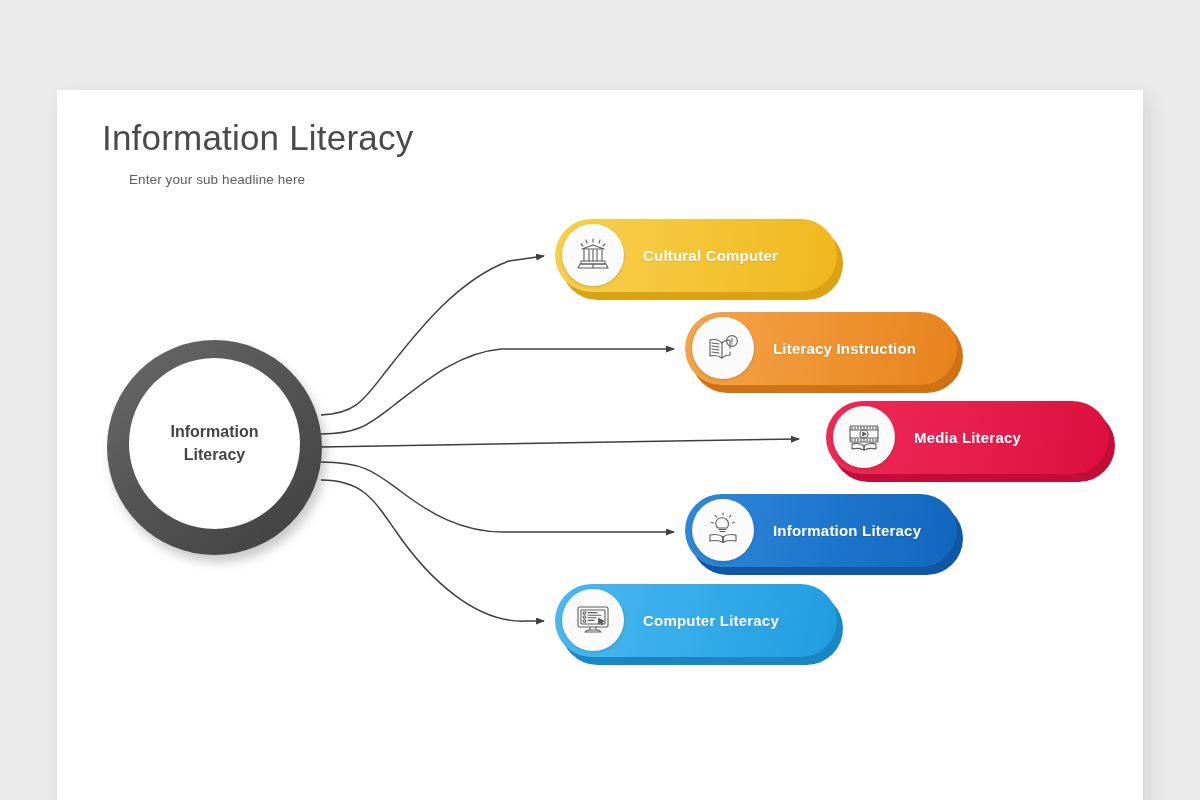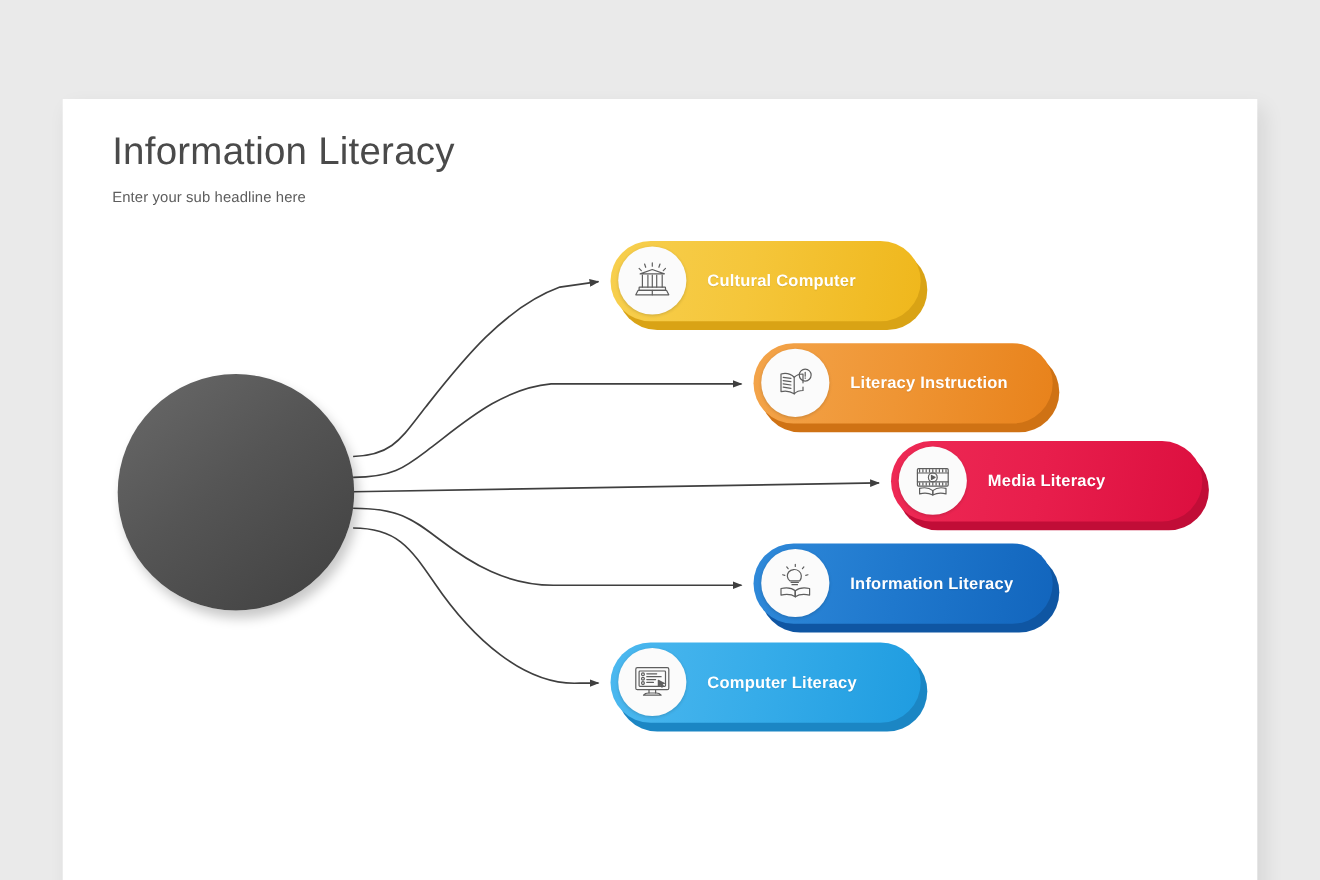--- a/index.html
+++ b/index.html
@@ -44,20 +44,21 @@
     white-space: nowrap;
   }
 
   #page-subtitle {
     margin-top: 14px;
     font-size: 13.5px;
     font-weight: 400;
     color: #5d5d5d;
     letter-spacing: 0.1px;
     white-space: nowrap;
+    margin-left: 27px;
   }
 
   
   #diagram {
     position: absolute;
     left: 0;
     top: 0;
     width: 1086px;
     height: 615px;
   }
@@ -162,21 +163,21 @@
     font-weight: bold;
     color: #ffffff;
     letter-spacing: 0.2px;
     white-space: nowrap;
     text-shadow: 0 1px 1px rgba(0,0,0,0.10);
   }
 
   
   #pill-cultural   { left: 498px; top: 129px; width: 282px; }
   #pill-instruction{ left: 628px; top: 222px; width: 272px; }
-  #pill-media      { left: 753px; top: 311px; width: 283px; text-align: center; }
+  #pill-media      { left: 769px; top: 311px; width: 283px; text-align: center; }
   #pill-traditional{ left: 628px; top: 404px; width: 272px; }
   #pill-computer   { left: 498px; top: 494px; width: 282px; }
 
   
   #pill-cultural .pill-body    { background: linear-gradient(100deg, #f7cf4e 0%, #f5c63a 45%, #efb71c 100%); }
   #pill-cultural .pill-shade   { background: #d9a315; }
 
   #pill-instruction .pill-body { background: linear-gradient(100deg, #f2a košt); }
   #pill-instruction .pill-body { background: linear-gradient(100deg, #f3a44a 0%, #ef9534 48%, #e8821b 100%); }
   #pill-instruction .pill-shade{ background: #cf7214; }
@@ -217,20 +218,24 @@
         <path d="M264,357 L742,349" marker-end="url(#arrowhead)"></path>
 
         <path d="M264,372 C306,372 318,382 342,400 C372,423 404,442 446,442 L617,442" marker-end="url(#arrowhead)"></path>
 
         <path d="M264,390 C304,390 316,408 338,440 C372,490 420,534 470,531 L487,531" marker-end="url(#arrowhead)"></path>
       </g>
     </svg>
 
     <div id="hub-node">
       <div id="hub-ring"></div>
+      <div id="hub-inner">
+        <div id="hub-label">Information
+Literacy</div>
+      </div>
     </div>
 
     <div class="pill" id="pill-cultural">
       <div class="pill-shade"></div>
       <div class="pill-body">
         <div class="pill-icon-badge">
           <svg width="36" height="36" viewBox="0 0 36 36" fill="none" stroke="#5e5e5e" stroke-width="1.1" stroke-linecap="round">
             <path d="M12 6 L11 3 M18 5 L18 2 M24 6 L25 3 M8 9 L6 7 M28 9 L30 7"></path>
             <path d="M7 12 L18 8 L29 12 Z" stroke-linejoin="round"></path>
             <path d="M9 13 L9 24 M14 13 L14 24 M18 13 L18 24 M22 13 L22 24 M27 13 L27 24"></path>

